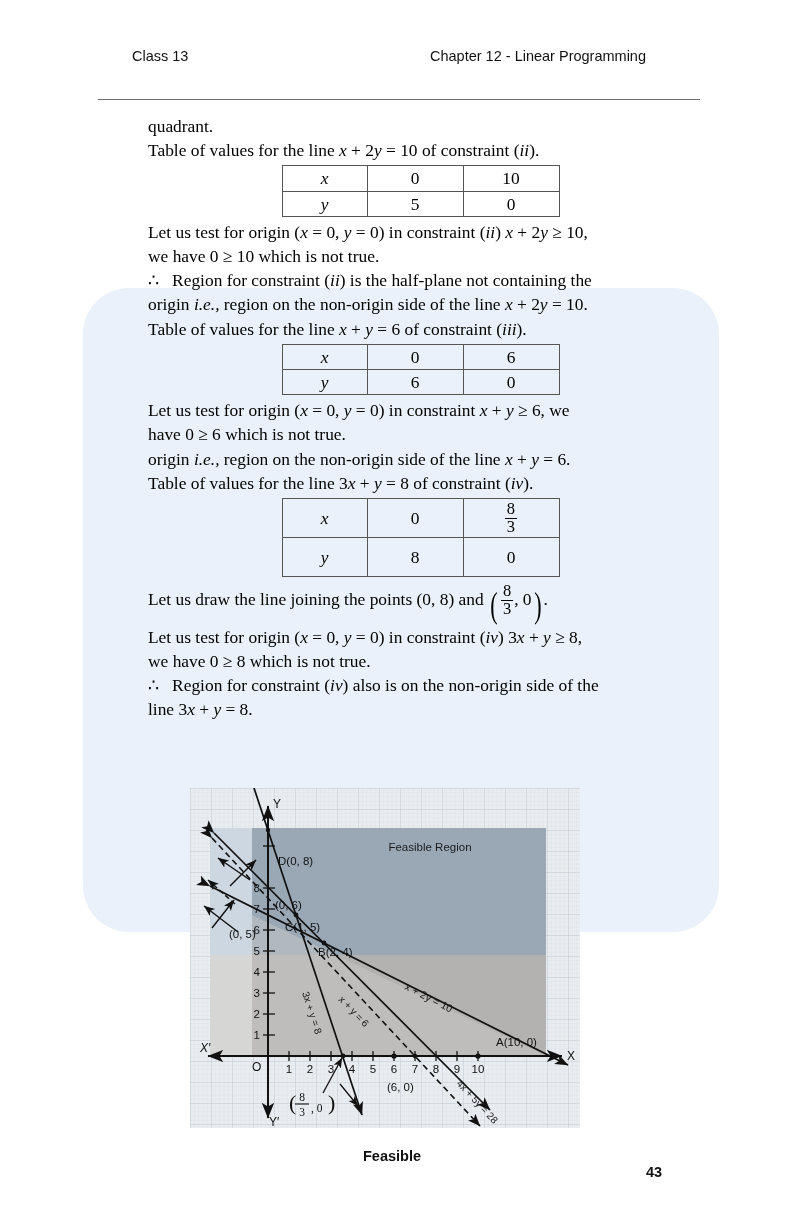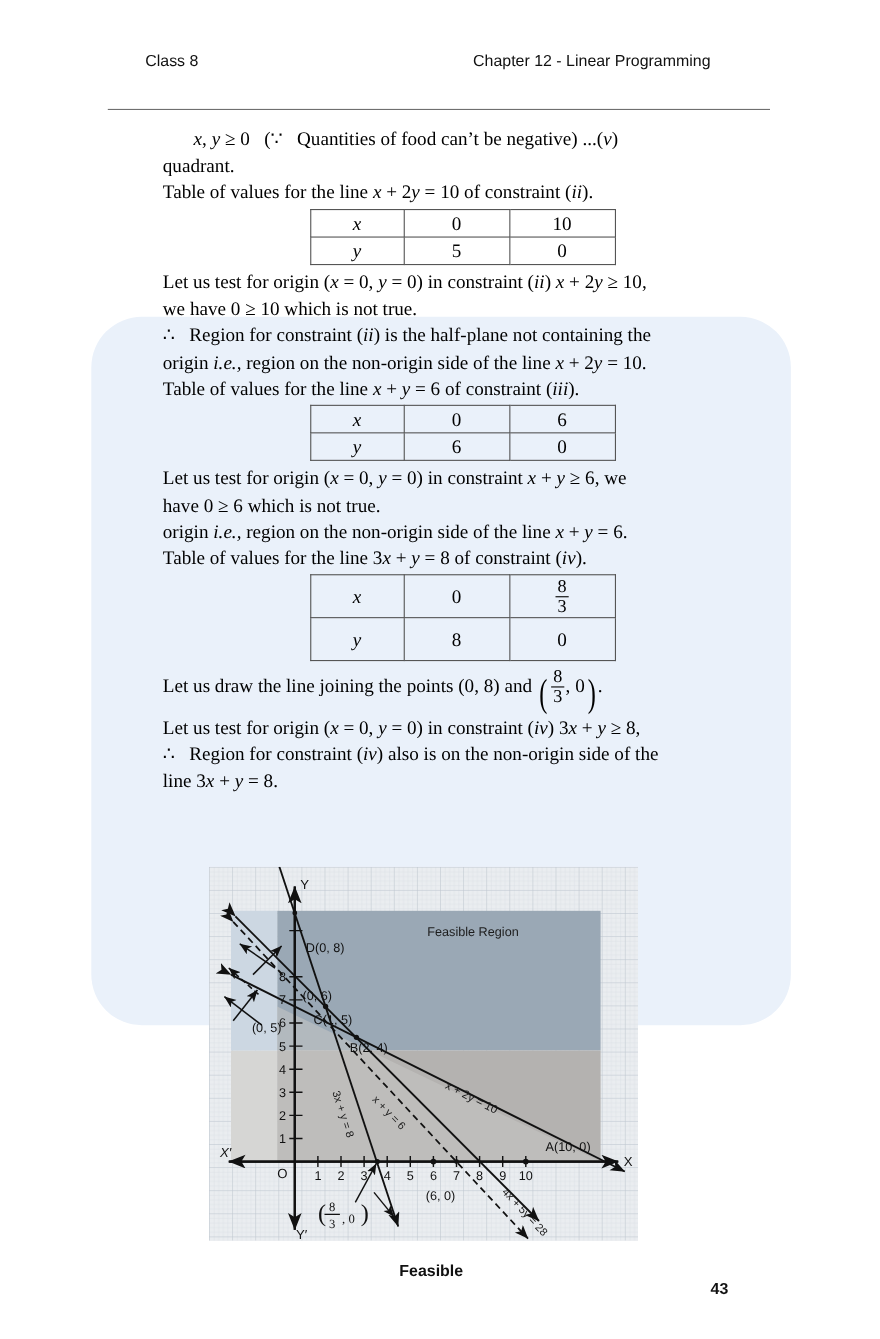--- a/index.html
+++ b/index.html
@@ -127,31 +127,27 @@
   #footer .pg  { position: absolute; left: 546px; top: 16px; text-align: center; }
 </style>
 </head>
 <body>
 
 <div id="blue-panel"></div>
 
 <div id="page">
 
   <div id="header">
-    <span class="left">Class 8</span>
+    <span class="left">Class 13</span>
     <span class="right">Chapter 12 - Linear Programming</span>
   </div>
   <div id="rule"></div>
 
   <div id="content">
 
-    <div class="ln indent">
-      <span class="it">x</span>, <span class="it">y</span> ≥ 0&nbsp;&nbsp;
-      (∵&nbsp;&nbsp; Quantities of food can’t be negative) ...(<span class="it">v</span>)
-    </div>
 
     <div class="ln">quadrant.</div>
 
     <div class="ln bold">
       Table of values for the line <span class="it">x</span> + 2<span class="it">y</span> = 10 of constraint (<span class="it">ii</span>).
     </div>
 
     <div class="tbl-wrap">
       <table class="vtable">
         <tbody>
@@ -244,20 +240,21 @@
       <span class="bigparen">(</span><span class="frac">
         <span class="num">8</span>
         <span class="den">3</span>
       </span><span>, 0</span><span class="bigparen">)</span><span>.</span>
     </div>
 
     <div class="ln" style="margin-top:7px">
       Let us test for origin (<span class="it">x</span> = 0, <span class="it">y</span> = 0) in constraint
       (<span class="it">iv</span>) 3<span class="it">x</span> + <span class="it">y</span> ≥ 8,
     </div>
+    <div class="ln">we have 0 ≥ 8 which is not true.</div>
     <div class="ln">
       ∴&nbsp;&nbsp; Region for constraint (<span class="it">iv</span>) also is on the non-origin side of the
     </div>
     <div class="ln">
       line 3<span class="it">x</span> + <span class="it">y</span> = 8.
     </div>
   </div>
 
   <div id="graph-box">
     <svg width="390" height="340" viewBox="0 0 390 340">

